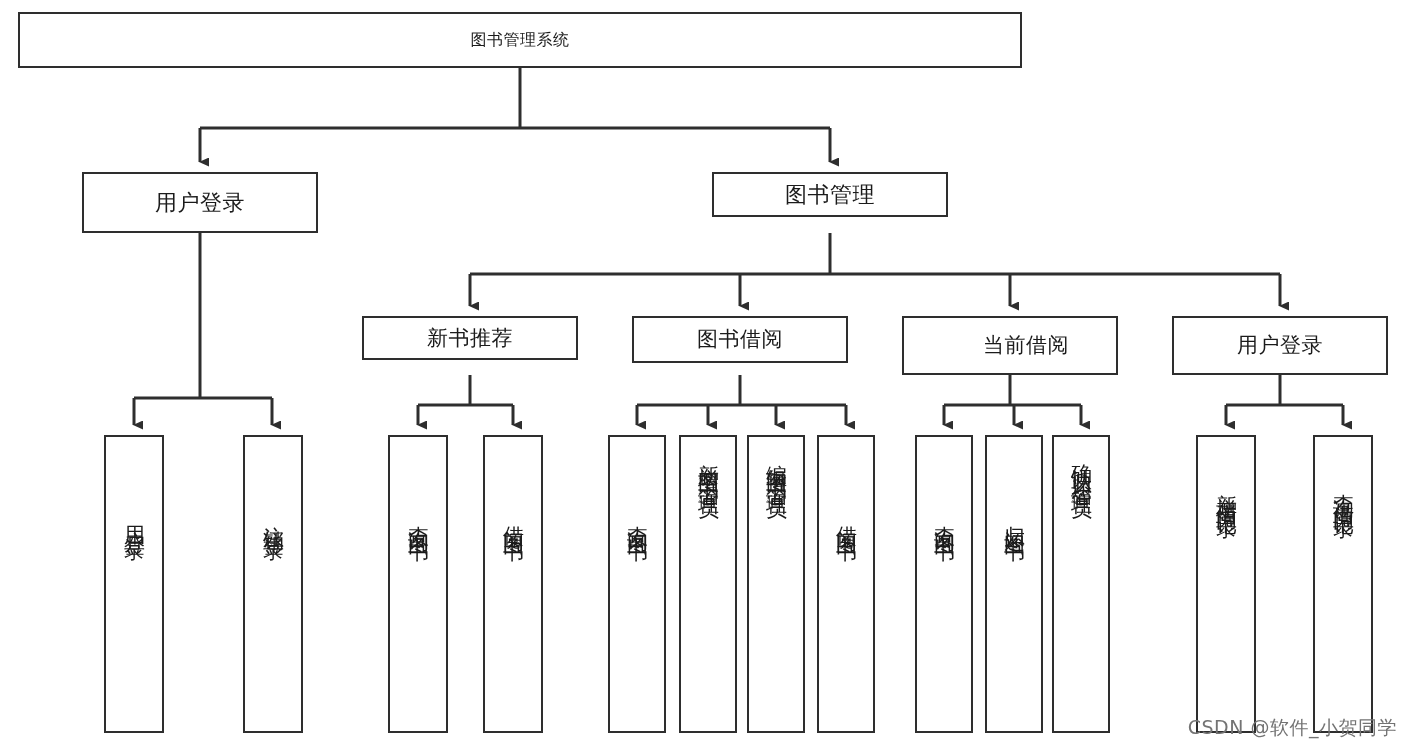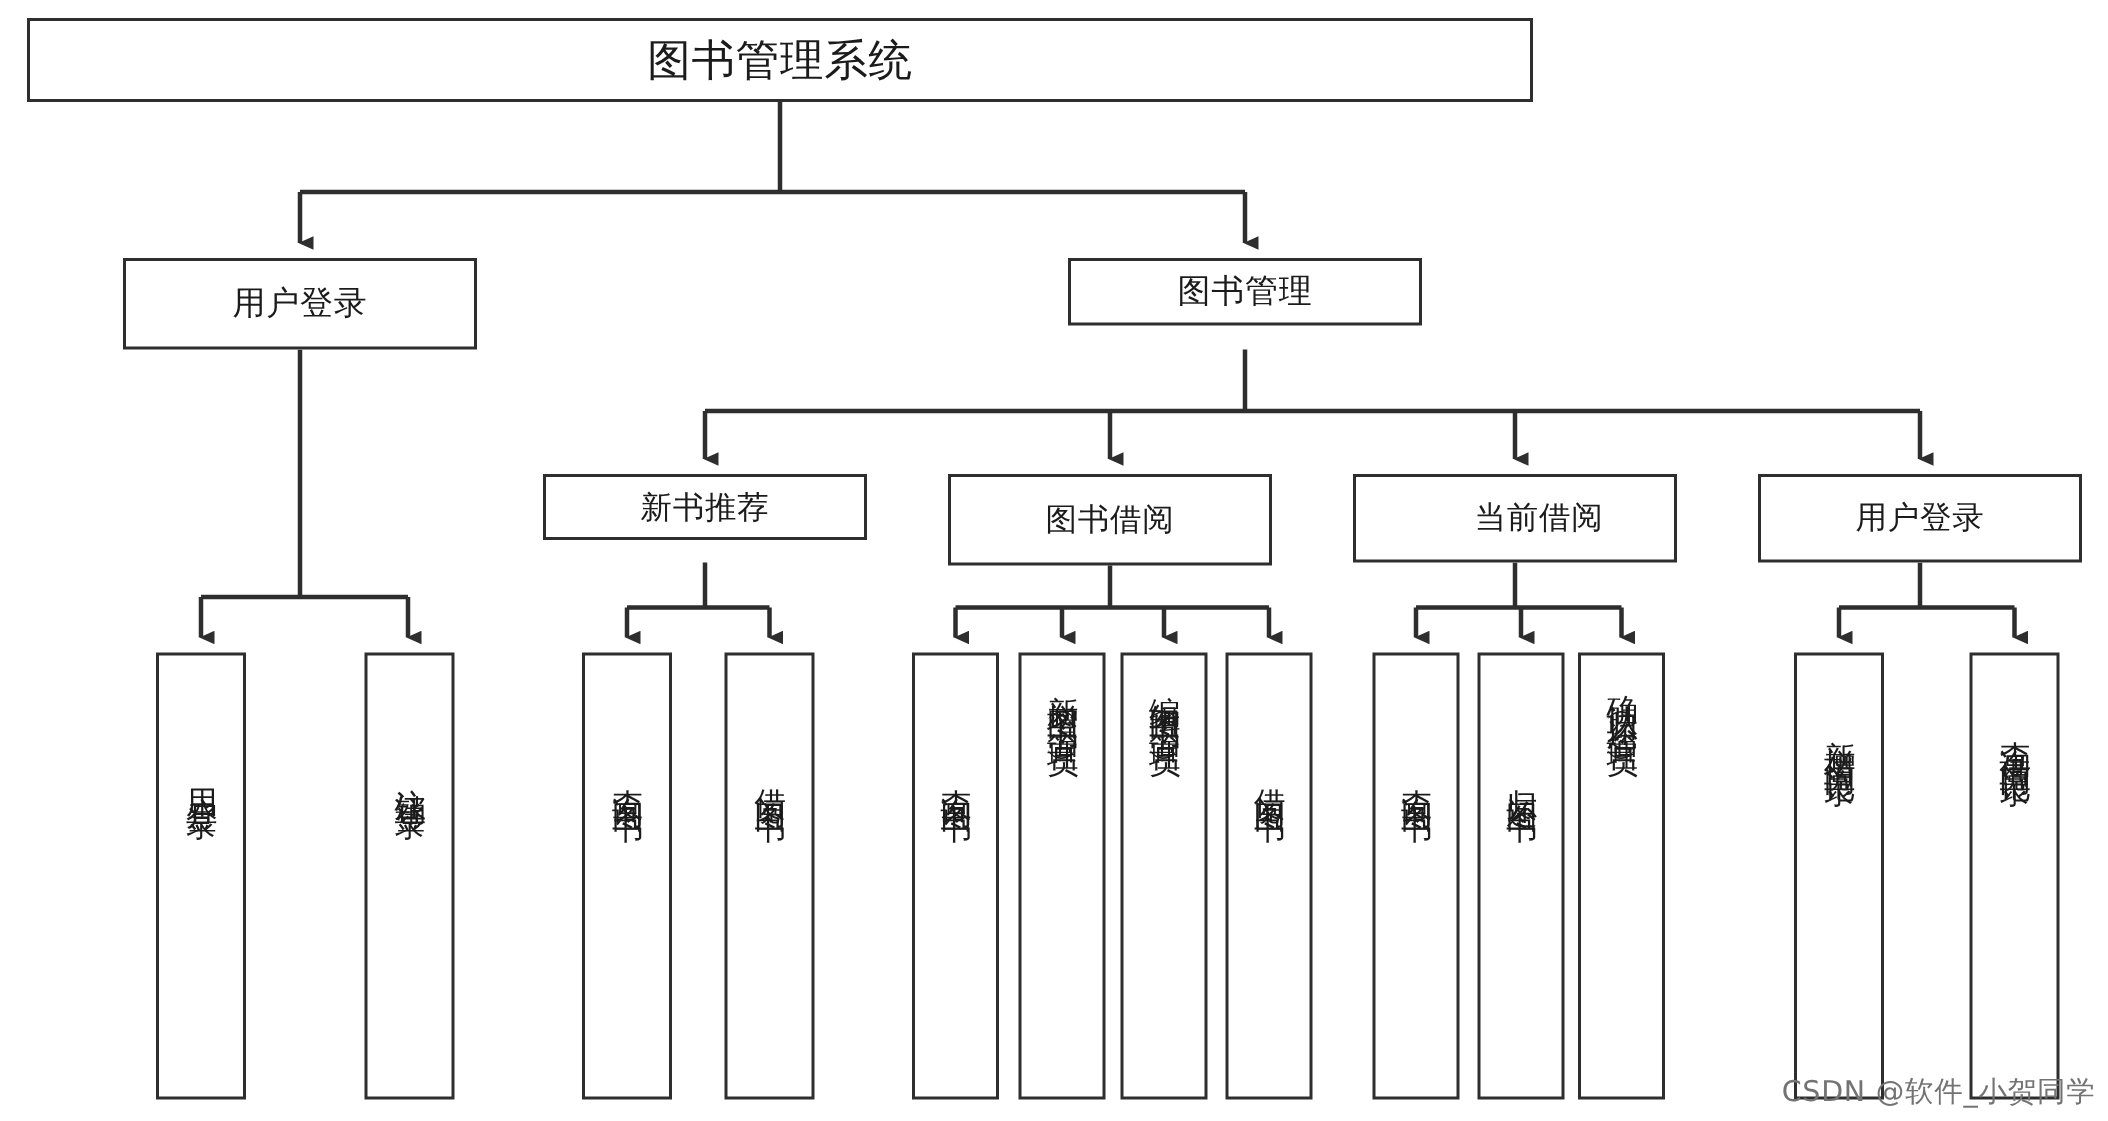--- a/index.html
+++ b/index.html
@@ -37,21 +37,21 @@
     align-items: center;
     justify-content: center;
     overflow: hidden;
   }
   .node .label {
     color: #1b1b1b;
     letter-spacing: 0.5px;
     white-space: nowrap;
     line-height: 1.18;
   }
-  .node-root .label { font-size: 29px; }
+  .node-root .label { font-size: 16px; }
   .node-l2 .label   { font-size: 22px; }
   .node-l3 .label   { font-size: 21px; }
   .node-leaf {
     align-items: flex-start;
     justify-content: center;
     padding-top: 0;
   }
   .node-leaf .label {
     writing-mode: vertical-rl;
     text-orientation: upright;
@@ -136,21 +136,21 @@
   <div class="node node-l2" style="left:82px; top:172px; width:236px; height:61px;">
     <span class="label">用户登录</span>
   </div>
   <div class="node node-l2" style="left:712px; top:172px; width:236px; height:45px;">
     <span class="label">图书管理</span>
   </div>
 
   <div class="node node-l3" style="left:362px; top:316px; width:216px; height:44px;align-items:center;">
     <span class="label">新书推荐</span>
   </div>
-  <div class="node node-l3" style="left:632px; top:316px; width:216px; height:61px;">
+  <div class="node node-l3" style="left:632px; top:316px; width:216px; height:47px;">
     <span class="label">图书借阅</span>
   </div>
   <div class="node node-l3" style="left:902px; top:316px; width:216px; height:59px;padding-left:32px;">
     <span class="label">当前借阅</span>
   </div>
   <div class="node node-l3" style="left:1172px; top:316px; width:216px; height:59px;">
     <span class="label">用户登录</span>
   </div>
 
   <div class="node node-leaf" style="left:104px; top:435px; width:60px; height:298px;">

